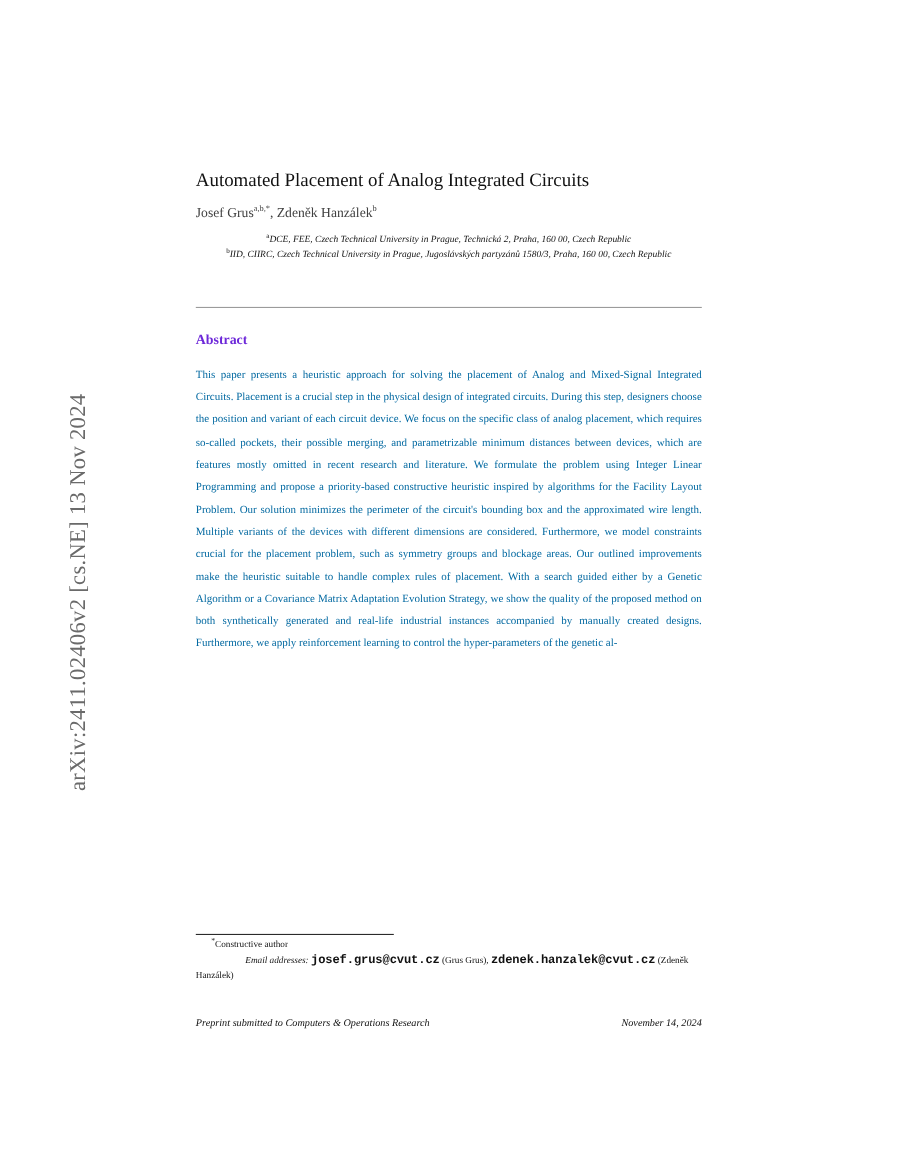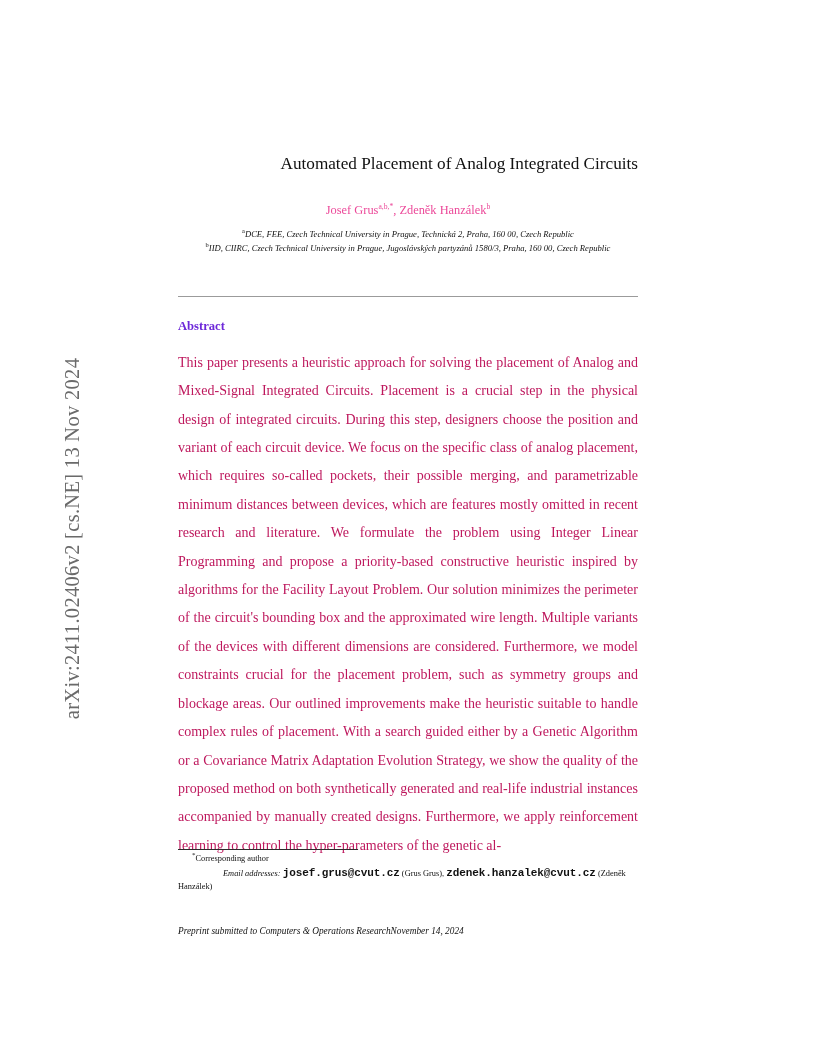--- a/index.html
+++ b/index.html
@@ -43,36 +43,35 @@
   #page-column {
     position: absolute;
     left: 178px;
     top: 0;
     width: 460px;
     height: 1056px;
   }
 
   #title-block {
     margin-top: 152px;
-    text-align: right;
+    text-align: left;
   }
   #paper-title {
     font-size: 17.2px;
     line-height: 1.42;
     font-weight: normal;
     margin: 0;
     color: #111;
   }
   #paper-title .tline { display: block; }
 
   #authors {
-    margin-top: 27px;
-    text-align: center;
+    margin-top: 10px;
     font-size: 12.4px;
-    color: #ec4899;
+    color: #404040;
   }
   #authors sup {
     font-size: 7.6px;
     vertical-align: super;
     line-height: 0;
   }
 
   .affiliation {
     margin-top: 10px;
     text-align: center;
@@ -99,25 +98,25 @@
 
   #abstract-heading {
     margin-top: 22px;
     font-size: 12.6px;
     font-weight: bold;
     color: #6d28d9;
   }
 
   #abstract-body {
     margin-top: 15px;
-    font-size: 14px;
+    font-size: 10px;
     line-height: 2.03;
     text-align: justify;
     text-justify: inter-word;
-    color: #be185d;
+    color: #0369a1;
     hyphens: manual;
   }
 
   
   #footnote-block {
     position: absolute;
     left: 0;
     top: 849px;
     width: 460px;
   }
@@ -155,21 +154,21 @@
     letter-spacing: -0.1px;
   }
 
   
   #footer {
     position: absolute;
     left: 0;
     top: 926px;
     width: 460px;
     display: flex;
-    justify-content: flex-start;
+    justify-content: space-between;
     align-items: baseline;
     font-size: 9.3px;
     font-style: italic;
     color: #111;
   }
 </style>
 </head>
 <body>
 
 <div id="arxiv-stamp">
@@ -193,21 +192,21 @@
   <div class="affiliation second"><sup>b</sup><span>IID, CIIRC, Czech Technical University in Prague, Jugoslávských partyzánů 1580/3, Praha, 160 00, Czech Republic</span></div>
 
   <div id="abstract-rule"></div>
 
   <div id="abstract-heading">Abstract</div>
 
   <div id="abstract-body">This paper presents a heuristic approach for solving the placement of Analog and Mixed-Signal Integrated Circuits. Placement is a crucial step in the physical design of integrated circuits. During this step, designers choose the position and variant of each circuit device. We focus on the specific class of analog placement, which requires so-called pockets, their possible merging, and parametrizable minimum distances between devices, which are features mostly omitted in recent research and literature. We formulate the problem using Integer Linear Programming and propose a priority-based constructive heuristic inspired by algorithms for the Facility Layout Problem. Our solution minimizes the perimeter of the circuit's bounding box and the approximated wire length. Multiple variants of the devices with different dimensions are considered. Furthermore, we model constraints crucial for the placement problem, such as symmetry groups and blockage areas. Our outlined improvements make the heuristic suitable to handle complex rules of placement. With a search guided either by a Genetic Algorithm or a Covariance Matrix Adaptation Evolution Strategy, we show the quality of the proposed method on both synthetically generated and real-life industrial instances accompanied by manually created designs. Furthermore, we apply reinforcement learning to control the hyper-parameters of the genetic al-</div>
 
   <div id="footnote-block">
     <div id="footnote-rule"></div>
-    <div id="footnote-corresponding"><sup>*</sup><span>Corresponding author</span></div>
+    <div id="footnote-corresponding"><sup>*</sup><span>Constructive author</span></div>
     <div id="footnote-emails"><span class="em-label">Email addresses:</span> <span class="mono">josef.grus@cvut.cz</span> <span>(Grus Grus),</span> <span class="mono">zdenek.hanzalek@cvut.cz</span> <span>(Zdeněk Hanzálek)</span></div>
   </div>
 
   <div id="footer">
     <span>Preprint submitted to Computers &amp; Operations Research</span>
     <span>November 14, 2024</span>
   </div>
 
 </div>
 

